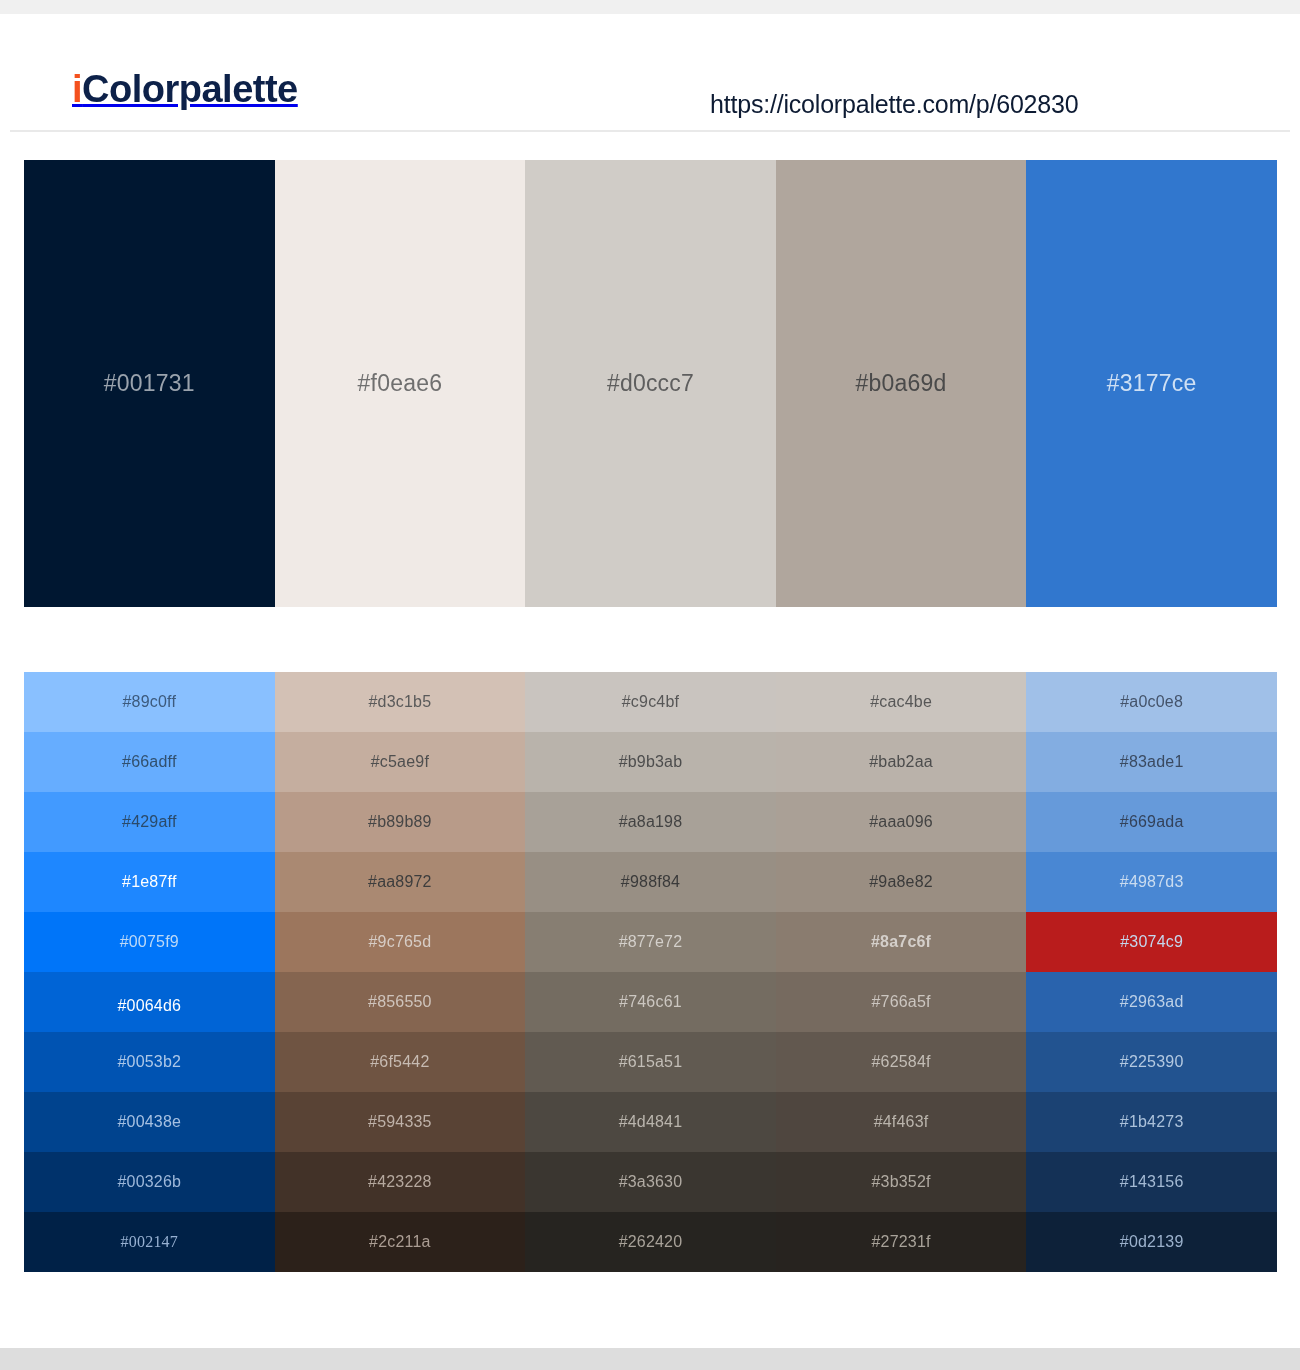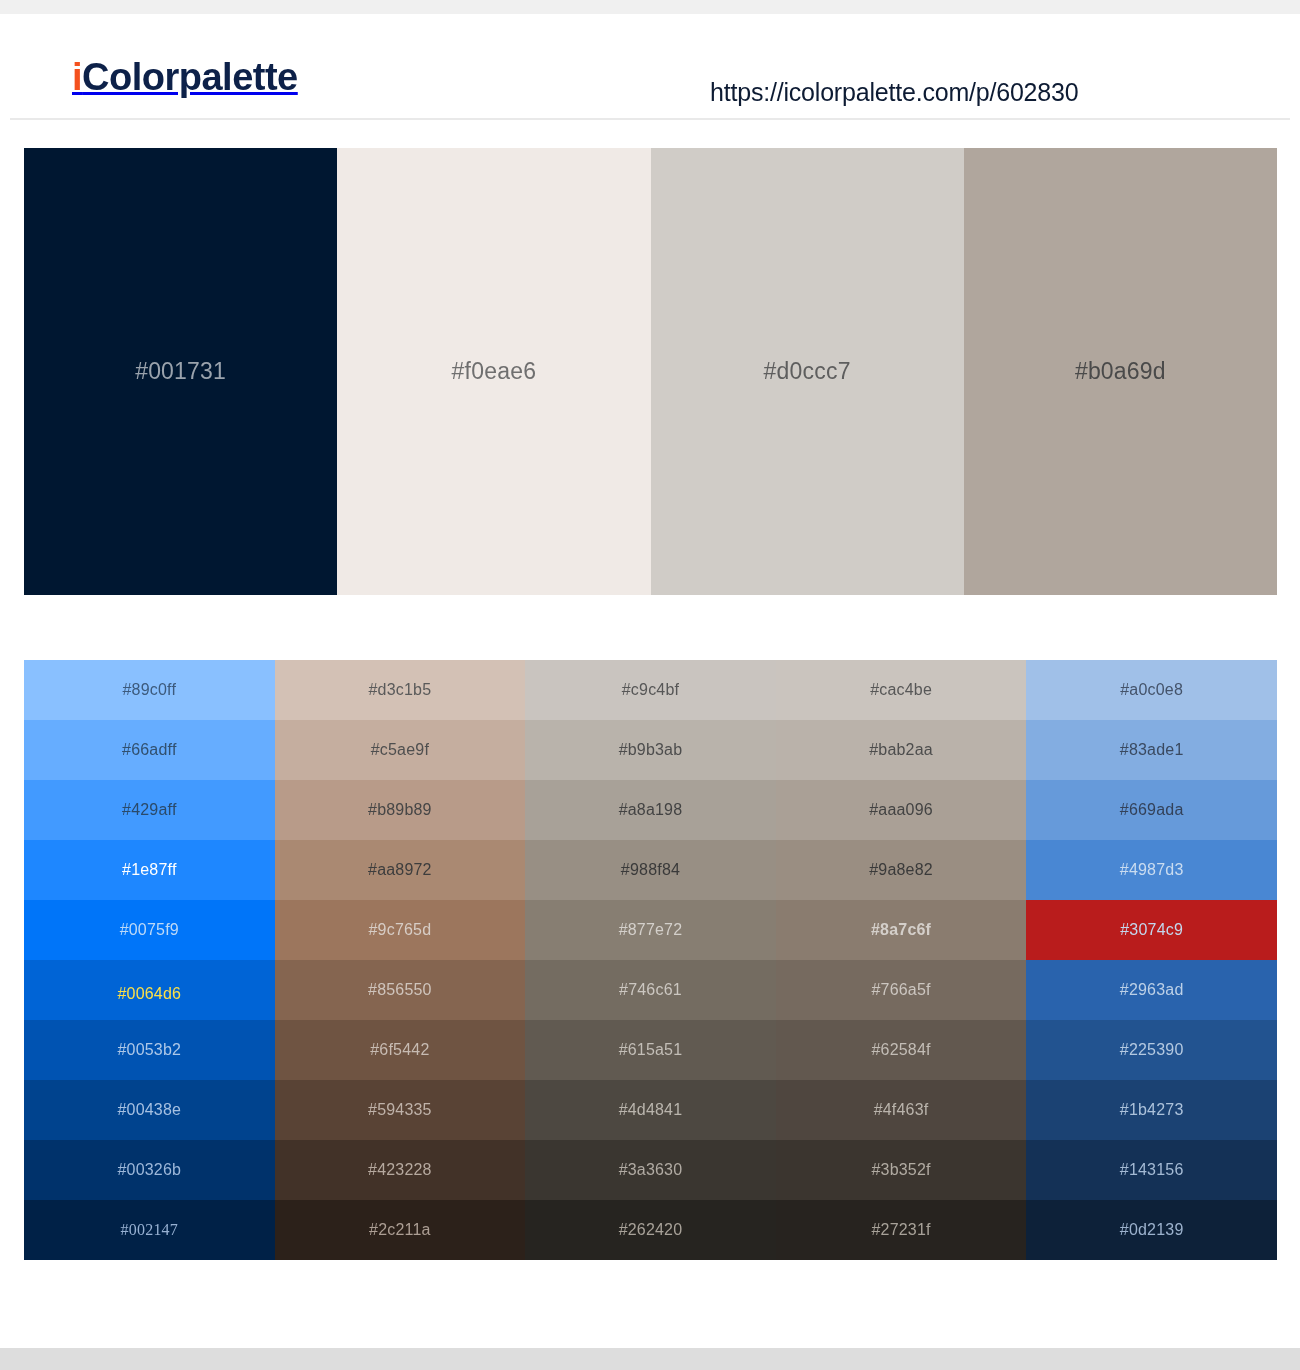--- a/index.html
+++ b/index.html
@@ -33,21 +33,21 @@
     left: 0; top: 1348px;
     width: 1300px;
     height: 22px;
     background: #dddddd;
   }
 
   
   .sheet {
     position: absolute;
     left: 10px;
-    top: 14px;
+    top: 26px;
     width: 1280px;
     height: 1018px;
     background: #ffffff;
   }
 
   
   .header {
     position: relative;
     height: 106px;
     border-bottom: 2px solid #e9e9e9;
@@ -147,41 +147,44 @@
         </div>
         <div class="palette-swatch" style="background: rgb(240, 234, 230);">
           <span class="hexlabel" style="color: rgb(111, 111, 111);">#f0eae6</span>
         </div>
         <div class="palette-swatch" style="background: rgb(208, 204, 199);">
           <span class="hexlabel" style="color: rgb(94, 94, 94);">#d0ccc7</span>
         </div>
         <div class="palette-swatch" style="background: rgb(176, 166, 157);">
           <span class="hexlabel" style="color: rgb(74, 74, 74);">#b0a69d</span>
         </div>
+        <div class="palette-swatch" style="background: rgb(49, 119, 206);">
+          <span class="hexlabel" style="color: rgb(207, 224, 244);">#3177ce</span>
+        </div>
       </div>
 
     <div class="shades-grid">
         <div class="shade-col">
           <div class="shade-cell" style="background: rgb(137, 192, 255);">
             <span class="hexlabel" style="color: rgb(60, 90, 125);">#89c0ff</span>
           </div>
           <div class="shade-cell" style="background: rgb(102, 173, 255);">
             <span class="hexlabel" style="color: rgb(49, 80, 111);">#66adff</span>
           </div>
           <div class="shade-cell" style="background: rgb(66, 154, 255);">
             <span class="hexlabel" style="color: rgb(42, 74, 106);">#429aff</span>
           </div>
           <div class="shade-cell" style="background: rgb(30, 135, 255);">
             <span class="hexlabel" style="color: #ffffff;">#1e87ff</span>
           </div>
           <div class="shade-cell" style="background: rgb(0, 117, 249);">
             <span class="hexlabel" style="color: rgb(188, 217, 247);">#0075f9</span>
           </div>
           <div class="shade-cell" style="background: rgb(0, 100, 214);">
-            <span class="hexlabel" style="color: #fde047; margin-top: 8px;">#0064d6</span>
+            <span class="hexlabel" style="color: #ffffff; margin-top: 8px;">#0064d6</span>
           </div>
           <div class="shade-cell" style="background: rgb(0, 83, 178);">
             <span class="hexlabel" style="color: rgb(173, 200, 232);">#0053b2</span>
           </div>
           <div class="shade-cell" style="background: rgb(0, 67, 142);">
             <span class="hexlabel" style="color: rgb(166, 193, 226);">#00438e</span>
           </div>
           <div class="shade-cell" style="background: rgb(0, 50, 107);">
             <span class="hexlabel" style="color: rgb(157, 184, 218);">#00326b</span>
           </div>

